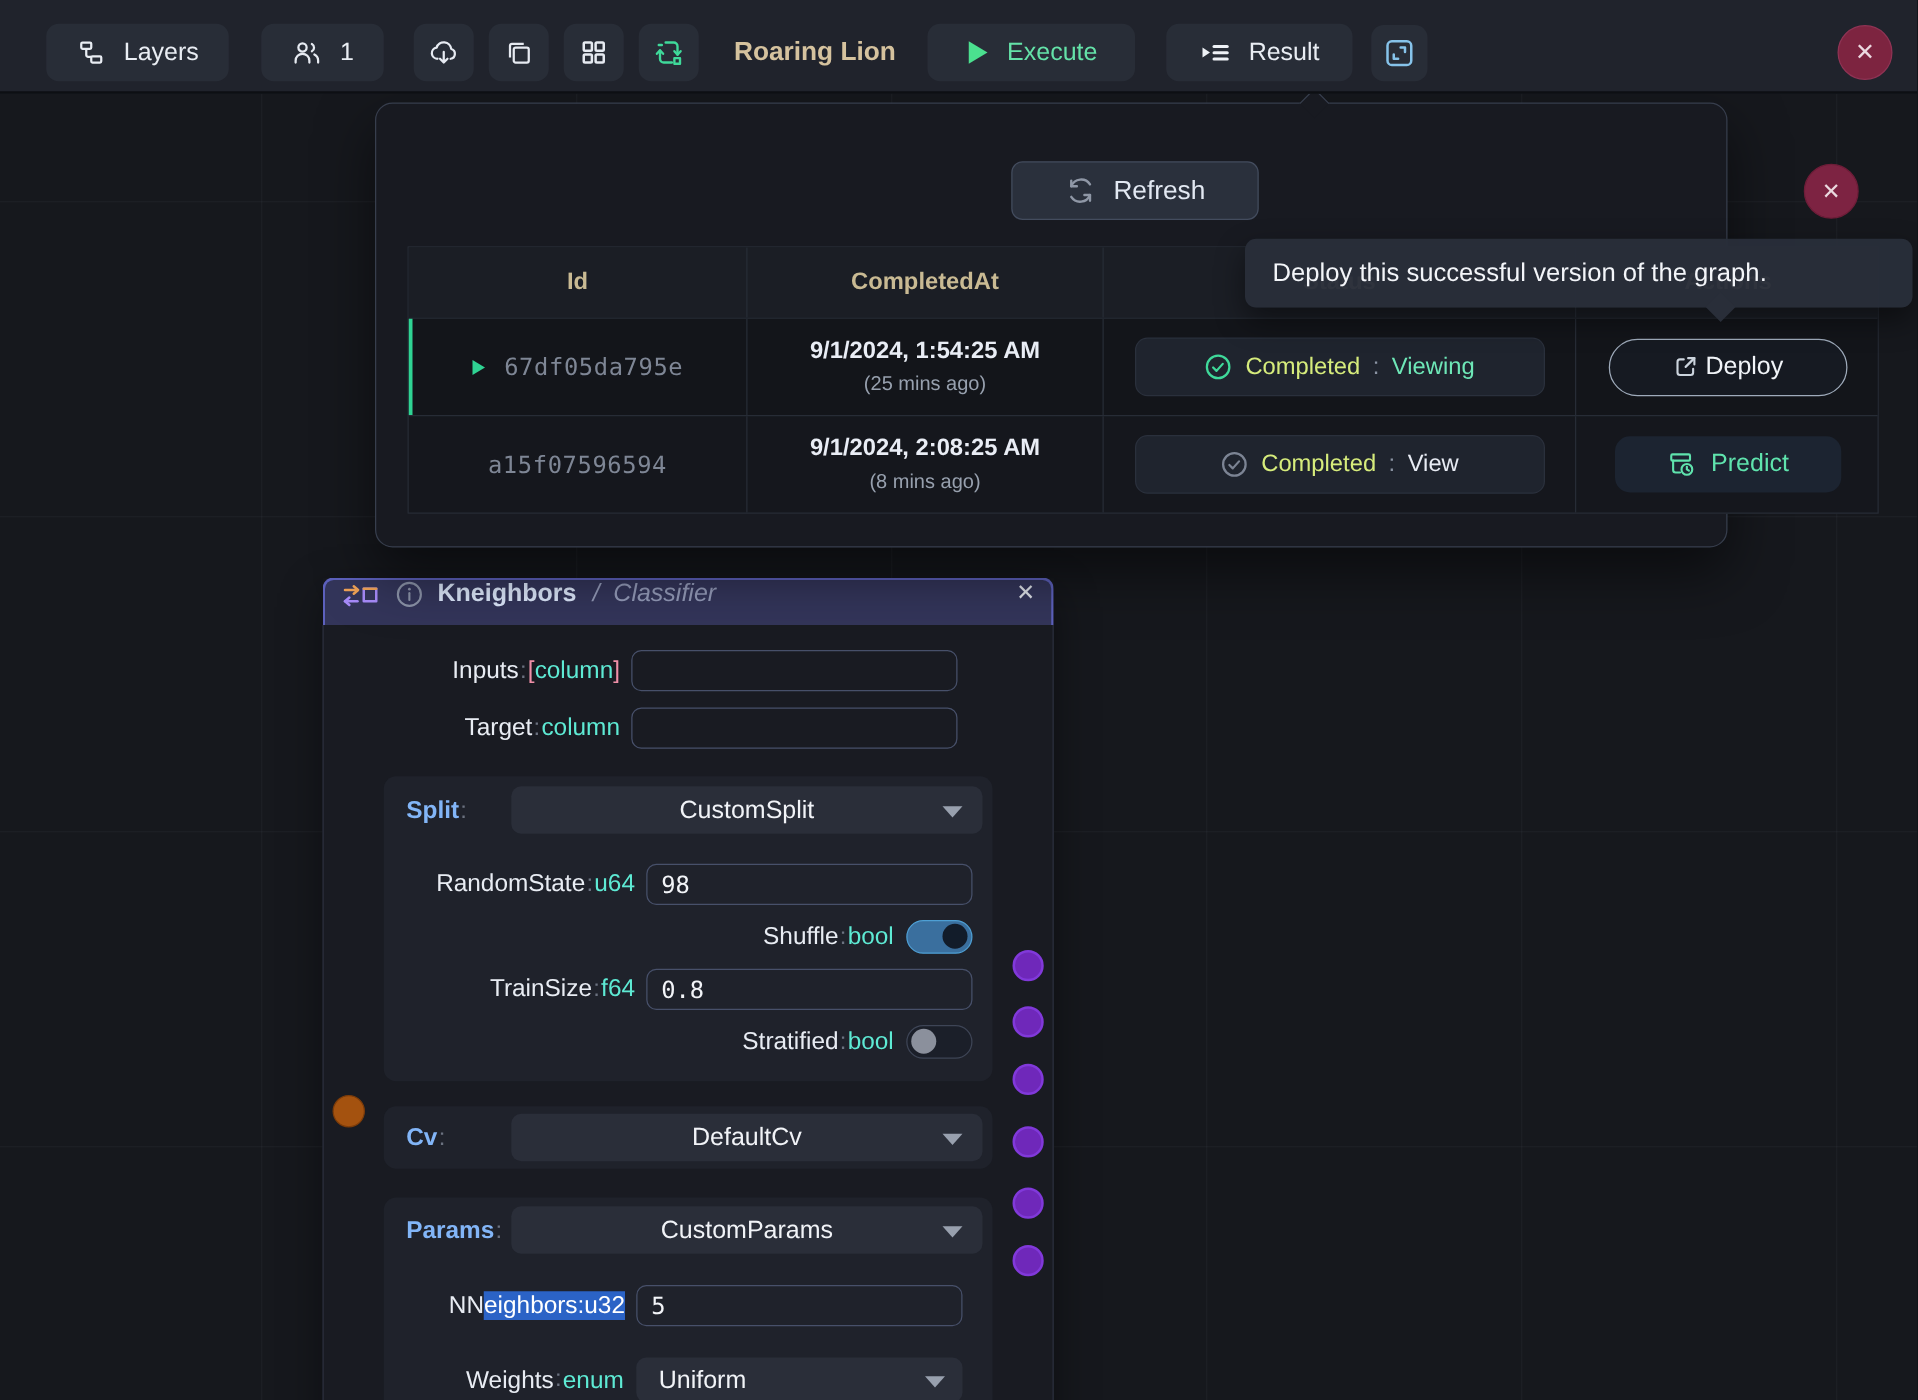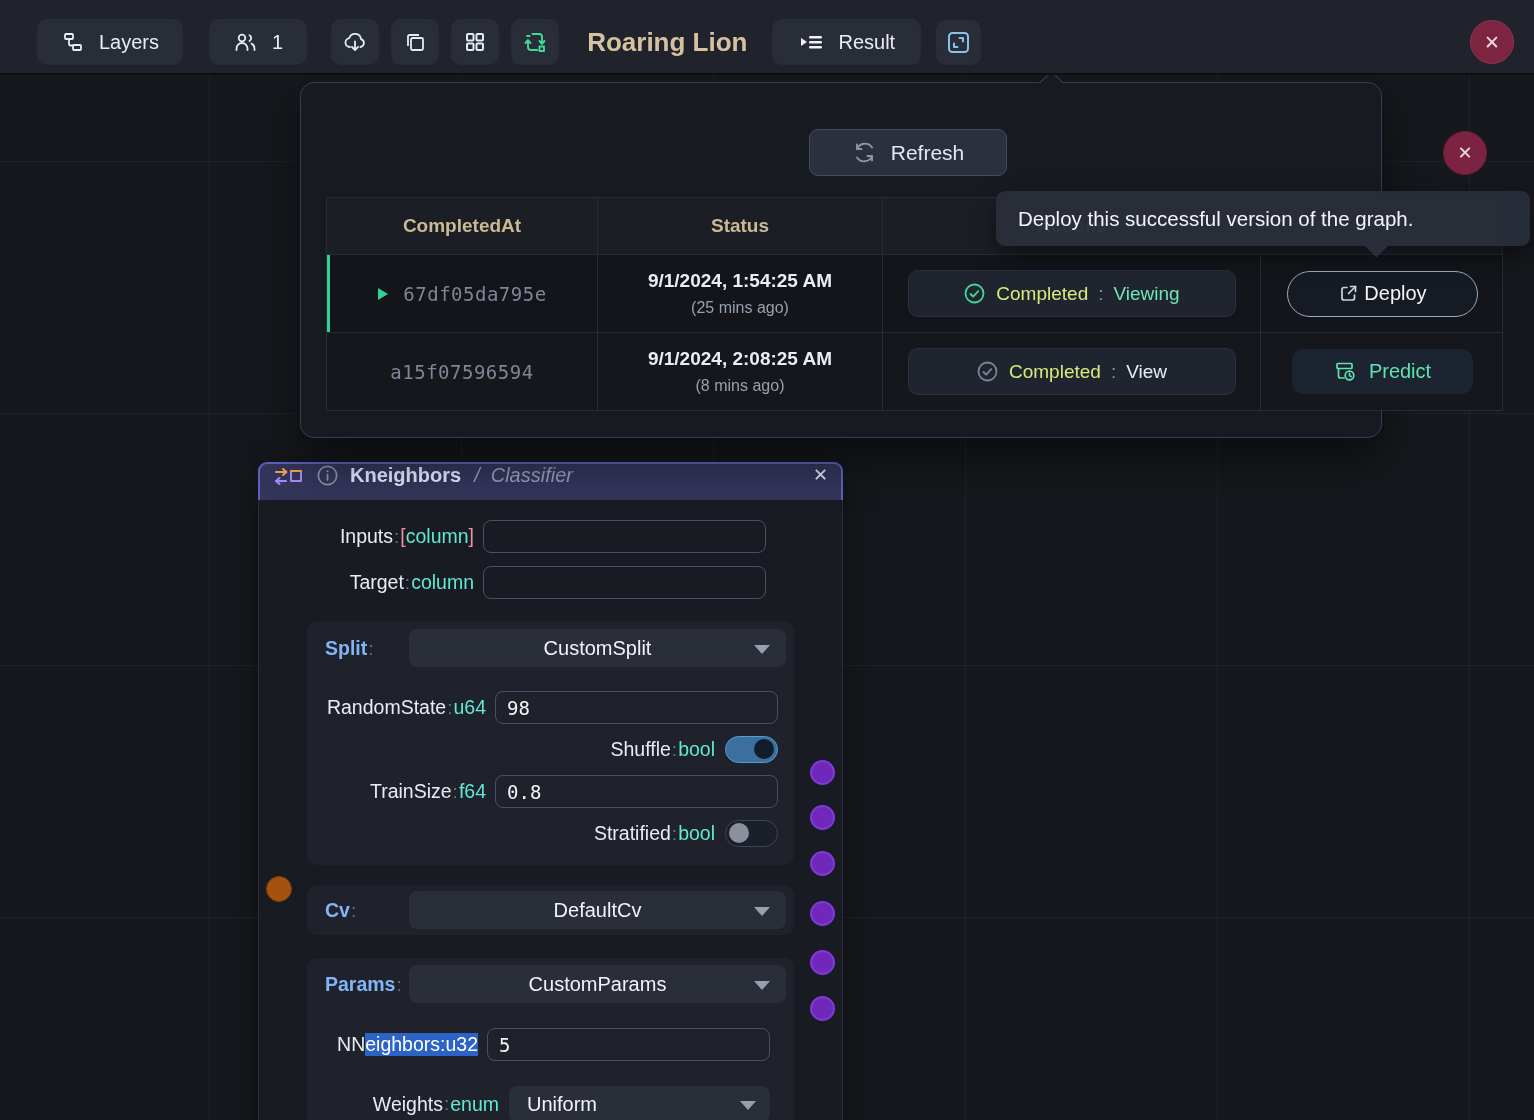--- a/index.html
+++ b/index.html
@@ -14,21 +14,21 @@
   }
 
   
   .toolbar{ position:absolute; left:0; top:0; width:1534px; height:75px; background:#20232c;
     border-bottom:2px solid #0d0f13; display:flex; align-items:center; padding:11px 20px 0 37px; z-index:30; }
   .tb-btn{ height:46px; background:#282d37; border:none; border-radius:10px; color:#e9edf3;
     display:flex; align-items:center; justify-content:center; gap:14px; font-size:20px; cursor:pointer; }
   .tb-wide{ padding:0 24px; }
   .tb-icon{ width:48px; }
   .gap26{ margin-left:26px; } .gap24{ margin-left:24px; } .gap12{ margin-left:12px; }
-  .graph-name{ margin-left:28px; color:#d5c29e; font-size:26px; font-weight:bold; }
+  .graph-name{ margin-left:28px; color:#d5c29e; font-size:21px; font-weight:bold; }
   .execute-btn{ margin-left:25px; padding:0 30px; }
   .execute-btn span{ color:#64e2a8; }
   .result-btn{ margin-left:25px; padding:0 26px; }
   .expand-btn{ margin-left:15px; width:45px; height:45px; }
   .close-circle{ margin-left:auto; width:44px; height:44px; border-radius:50%; background:#7d2440;
     border:1px solid #8f3354; color:#ecd9e0; font-size:19px; display:flex; align-items:center; justify-content:center; cursor:pointer; }
 
   
   .runs-modal{ position:absolute; left:300px; top:82px; width:1082px; height:356px; background:#181a21;
     border:1px solid #373e4d; border-radius:14px; box-shadow:0 20px 45px rgba(0,0,0,.5); z-index:25; }
@@ -80,21 +80,21 @@
   .node-sep{ color:#949bb9; font-style:italic; font-size:20px; margin-left:2px; }
   .node-close{ margin-left:auto; background:none; border:none; color:#dfe3ea; font-size:18px; cursor:pointer; }
   .node-body{ height:662px; background:#191b22; border:1px solid #2b2f3d; border-top:none; padding-top:20px; }
 
   .io-row{ display:flex; align-items:center; justify-content:flex-end; padding-right:76px; height:33px; margin-bottom:13px; }
   .lbl{ color:#e8ecf3; font-size:19.5px; }
   .colon{ color:#6b7280; font-size:19px; padding:0 1px; }
   .type{ color:#5eead4; font-size:19.5px; }
   .bracket{ color:#ef8fa8; font-size:19.5px; }
   .blue-lbl{ color:#82b5f7; font-weight:bold; font-size:19.5px; }
-  .txt-input{ width:283px; height:33px; margin-left:9px; border:1.4px solid #47506a; border-radius:8px;
+  .txt-input{ width:261px; height:33px; margin-left:9px; border:1.4px solid #47506a; border-radius:8px;
     background:transparent; color:#f2f4f8; font-size:19px; font-family:"DejaVu Sans Mono",monospace; padding:0 11px; outline:none; }
 
   .card{ margin:0 48px; background:#1f222b; border-radius:10px; }
   .card1{ margin-top:22px; padding:8px 8px 18px 8px; }
   .select-row{ display:flex; align-items:center; }
   .select-row .row-label{ padding-left:10px; }
   .dropdown{ width:377px; height:38px; margin-left:auto; background:#2a2e39; border:none; border-radius:8px;
     color:#f1f3f7; font-size:20px; display:flex; align-items:center; justify-content:center; position:relative; cursor:pointer; }
   .caret-down{ position:absolute; right:16px; top:16px; width:0; height:0;
     border-left:8px solid transparent; border-right:8px solid transparent; border-top:9px solid #98a0ae; }
@@ -186,20 +186,28 @@
             <path d="M17.5 12 l2.5 2.8 2.5-2.8"></path>
           <path d="M15.5 21 H9 a3 3 0 0 1 -3 -3 v-6.5"></path>
             <path d="M3.5 14 l2.5 -2.8 2.5 2.8"></path>
           <rect x="17.5" y="17.5" width="4.5" height="4.5" fill="none"></rect>
         </svg>
       </span>
     </button>
 
     <div class="graph-name">Roaring Lion</div>
 
+    <button class="tb-btn execute-btn">
+      <span>
+        <svg width="20" height="22" viewBox="0 0 20 22">
+            <polygon points="3,2 18,11 3,20" fill="#4be08f"></polygon>
+          </svg>
+      </span>
+      <span>Execute</span>
+    </button>
 
     <button class="tb-btn result-btn">
       <span>
         <svg width="26" height="24" viewBox="0 0 26 24" fill="#eef1f6">
           <polygon points="3,8 9,12 3,16"></polygon>
           <rect x="11" y="6" width="13" height="2.4" rx="1.2"></rect>
             <rect x="11" y="11" width="13" height="2.4" rx="1.2"></rect>
             <rect x="11" y="16" width="13" height="2.4" rx="1.2"></rect>
         </svg>
       </span>
@@ -235,20 +243,21 @@
       </span>
       <span>Refresh</span>
     </button>
 
     <button class="modal-close">
       <span>✕</span>
     </button>
 
     <div class="runs-table">
       <div class="t-row t-head">
+        <div class="t-cell">Id</div>
         <div class="t-cell">CompletedAt</div>
         <div class="t-cell">Status</div>
         <div class="t-cell">Actions</div>
       </div>
 
       <div class="t-row t-body-row row-selected">
         <div class="t-cell id-flex">
           <span class="sel-bar"></span>
           <span>
             <svg width="12" height="14" viewBox="0 0 12 14">

